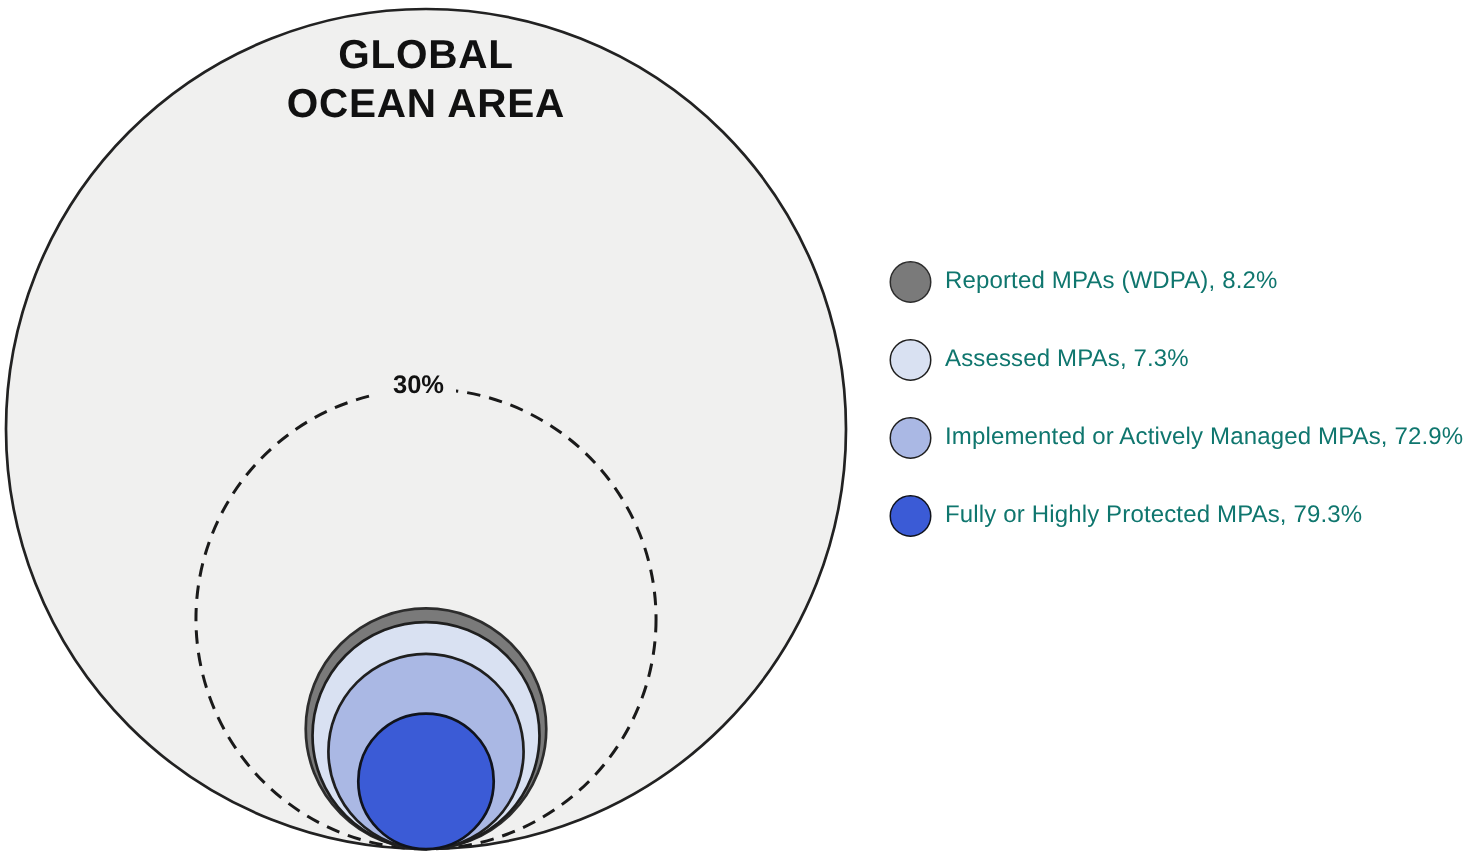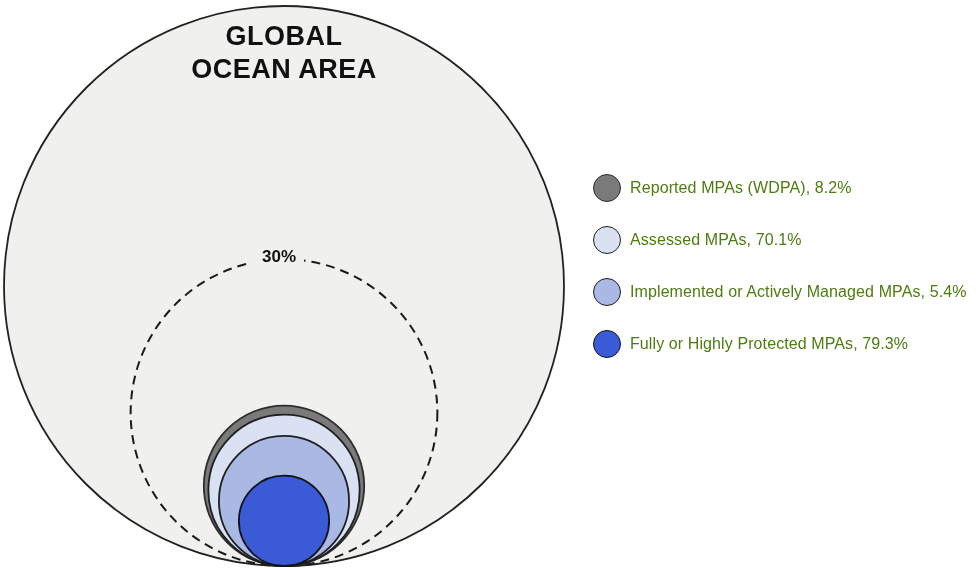--- a/index.html
+++ b/index.html
@@ -51,21 +51,21 @@
     width: 28px;
     height: 28px;
     border-radius: 50%;
     border: 1.6px solid #222222;
     box-sizing: border-box;
     flex: 0 0 auto;
   }
   .legend-label {
     font-size: 16px;
     letter-spacing: 0.1px;
-    color: #4d7c0f;
+    color: #0f766e;
     white-space: nowrap;
     line-height: 28px;
     text-align: right;
   }
 </style>
 </head>
 <body>
 
 <div class="stage">
 
@@ -86,25 +86,25 @@
     </g>
   </svg>
 
   <div class="legend">
     <div class="legend-item">
       <span class="swatch" style="background: rgb(122, 122, 122); border-color: rgb(45, 45, 45);"></span>
       <span class="legend-label">Reported MPAs (WDPA), 8.2%</span>
     </div>
     <div class="legend-item">
       <span class="swatch" style="background: rgb(217, 225, 242); border-color: rgb(31, 31, 31);"></span>
-      <span class="legend-label">Assessed MPAs, 70.1%</span>
+      <span class="legend-label">Assessed MPAs, 7.3%</span>
     </div>
     <div class="legend-item">
       <span class="swatch" style="background: rgb(170, 184, 228); border-color: rgb(31, 31, 31);"></span>
-      <span class="legend-label">Implemented or Actively Managed MPAs, 5.4%</span>
+      <span class="legend-label">Implemented or Actively Managed MPAs, 72.9%</span>
     </div>
     <div class="legend-item">
       <span class="swatch" style="background: rgb(59, 91, 214); border-color: rgb(16, 19, 28);"></span>
       <span class="legend-label">Fully or Highly Protected MPAs, 79.3%</span>
     </div>
   </div>
 
 </div>
 
 </body></html>

